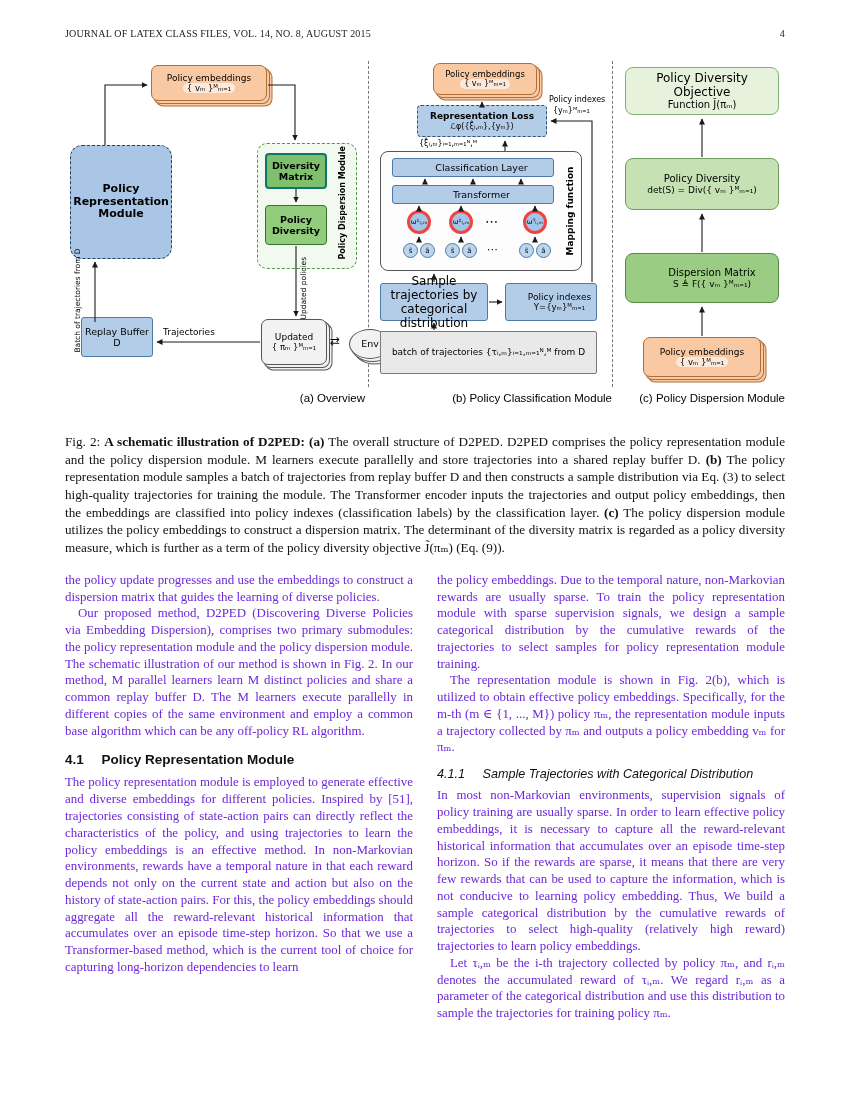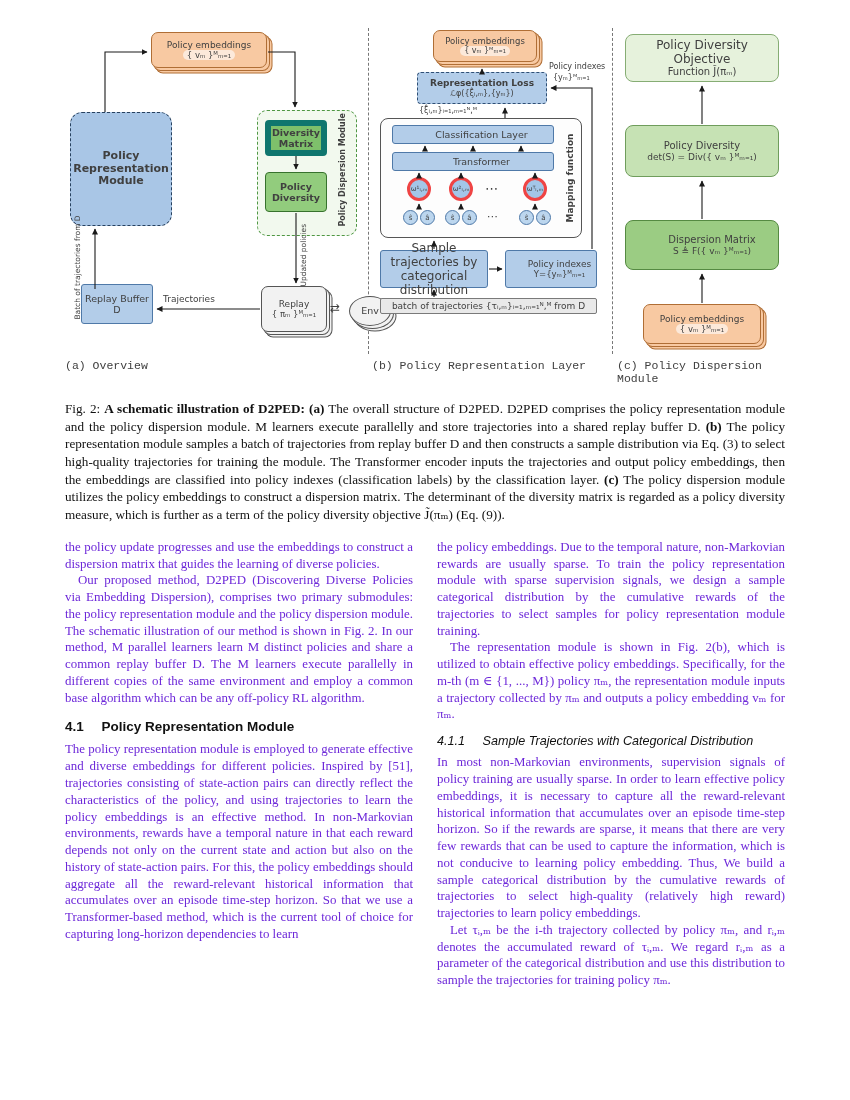--- a/index.html
+++ b/index.html
@@ -4,27 +4,27 @@
 <style>
   * { margin:0; padding:0; box-sizing:border-box; }
   html,body { background:#ffffff; }
   body { width:850px; height:1100px; font-family:"Liberation Serif","DejaVu Serif",serif; color:#111; }
   .page { position:relative; width:850px; height:1100px; padding:28px 65px 0; overflow:hidden; }
 
   
   .hdr { display:flex; justify-content:space-between; font-size:10px; color:#222; letter-spacing:.2px; margin-bottom:22px; }
 
   
-  .figure { position:relative; width:720px; height:352px; font-family:"DejaVu Sans","Liberation Sans",sans-serif; color:#404040; }
+  .figure { position:relative; width:720px; height:352px; font-family:"DejaVu Sans","Liberation Sans",sans-serif; color:#000000; }
   .abox { position:absolute; display:flex; flex-direction:column; align-items:center; justify-content:center; text-align:center; line-height:1.18; z-index:2; }
   .blue  { background:#b3cde9; border:1px solid #4f79a8; border-radius:3px;padding-left:17px; }
   .bluedash { background:#b3cde9; border:1.3px dashed #2f4f75; border-radius:4px; }
   .prm   { background:#a9c6e6; border:1.5px dashed #27415f; border-radius:12px; font-weight:700; font-size:11px; padding:6px; }
   .greenwrap { position:absolute; background:#f2f9ee; border:1.4px dashed #4f9743; border-radius:10px; z-index:1; }
-  .gbox1 { background:#7ec06b; border:6px solid #0f766e; border-radius:4px; font-weight:700; font-size:9.5px; }
+  .gbox1 { background:#7ec06b; border:2px solid #0f766e; border-radius:4px; font-weight:700; font-size:9.5px; }
   .gbox2 { background:#92cc7d; border:1px solid #37722d; border-radius:4px; font-weight:700; font-size:9.5px; }
   .cobj  { background:#e6f2dc; border:1px solid #86ad74; border-radius:8px; }
   .cpd   { background:#c6e2b4; border:1px solid #6f9d5c; border-radius:8px; }
   .cdm   { background:#9bcc83; border:1px solid #558a42; border-radius:8px; }
   .grayb { background:#e9e9e9; border:1px solid #7a7a7a; border-radius:2px; }
   .stack { position:absolute; display:flex; flex-direction:column; align-items:center; justify-content:center; text-align:center; line-height:1.2; z-index:2; border-radius:7px; }
   .stack.orange { background:#f8c9a2; border:1px solid #b06e35;
     box-shadow:2.5px 2.5px 0 -0.5px #f8c9a2, 2.5px 2.5px 0 0.5px #b06e35, 5px 5px 0 -0.5px #f8c9a2, 5px 5px 0 0.5px #b06e35; }
   .stack.gray { background:#f2f2f2; border:1px solid #555;
     box-shadow:2.5px 2.5px 0 -0.5px #f2f2f2, 2.5px 2.5px 0 0.5px #555, 5px 5px 0 -0.5px #f2f2f2, 5px 5px 0 0.5px #555; }
@@ -32,39 +32,43 @@
   .bt { font-size:9px; }
   .bm { font-size:8.5px; }
   .pill { background:rgba(255,255,255,.6); border-radius:5px; padding:0 4px; }
   .frame { position:absolute; border:1.2px solid #555; border-radius:8px; background:#fdfdfd; z-index:1; }
   .vlabel { position:absolute; transform:rotate(-90deg); font-size:8px; font-weight:700; text-align:center; white-space:nowrap; z-index:3; }
   .flabel { position:absolute; font-size:8px; white-space:nowrap; z-index:3; }
   .omega { position:absolute; width:24px; height:24px; border-radius:50%; background:#a3c6e8; border:3px solid #ef4444; display:flex; align-items:center; justify-content:center; font-size:7px; z-index:2; }
   .tok { position:absolute; width:15px; height:15px; border-radius:50%; background:#bcd6ee; border:1px solid #4f79a8; display:flex; align-items:center; justify-content:center; font-size:7px; z-index:2; }
   .dots { position:absolute; font-size:13px; z-index:2; }
   .sep { position:absolute; top:0; height:326px; border-left:1.2px dashed #777; z-index:0; }
-  .pcap { position:absolute; top:331px; font-family:Liberation Mono, monospace; font-size:11.5px; text-align:left; z-index:2; }
+  .pcap { position:absolute; top:331px; font-family:Liberation Sans, sans-serif; font-size:11.5px; text-align:right; z-index:2; }
   .arrows { position:absolute; left:0; top:0; z-index:4; pointer-events:none; }
 
   
   .figcap { margin-top:20px; font-size:13.2px; line-height:1.34; text-align:justify; }
   .figcap .b { font-weight:700; }
   .cols { display:flex; gap:24px; margin-top:15px; }
   .col { width:348px; }
   .para { font-size:12.9px; line-height:1.3; text-align:justify; color:#6d28d9; }
   .indent { text-indent:13px; }
   .h-sec { font-family:"Liberation Sans","DejaVu Sans",sans-serif; font-size:13.5px; font-weight:700; margin:13px 0 7px; }
   .h-sub { font-family:"Liberation Sans","DejaVu Sans",sans-serif; font-size:12.6px; font-style:italic; font-weight:400; margin:11px 0 6px; }
   .h-num { margin-right:14px; }
 </style>
 </head>
 <body>
 
 <div class="page">
 
+  <div class="hdr">
+    <span>JOURNAL OF LATEX CLASS FILES, VOL. 14, NO. 8, AUGUST 2015</span>
+    <span>4</span>
+  </div>
 
   <div class="figure">
 
     <div class="sep" style="left:303px;"></div>
     <div class="sep" style="left:547px;"></div>
 
     <div class="stack orange" style="left:86px; top:4px; width:116px; height:36px;">
       <div class="bt">Policy embeddings</div>
       <div class="bm pill">{ vₘ }ᴹₘ₌₁</div>
     </div>
@@ -77,21 +81,21 @@
     <div class="abox gbox2" style="left:200px; top:144px; width:62px; height:40px;">Policy Diversity</div>
 
     <div class="vlabel" style="left:210px; top:226px; width:56px; font-weight:400; font-size:7.5px;">Updated policies</div>
     <div class="vlabel" style="left:-43px; top:235px; width:110px; font-weight:400; font-size:7.5px;">Batch of trajectories from D</div>
 
     <div class="abox blue" style="left:16px; top:256px; width:72px; height:40px; font-size:9.5px; padding:2px;">Replay Buffer D</div>
 
     <div class="flabel" style="left:98px; top:266px; font-size:9px; font-weight:400;">Trajectories</div>
 
     <div class="stack gray" style="left:196px; top:258px; width:66px; height:46px;">
-      <div class="bt">Replay</div>
+      <div class="bt">Updated</div>
       <div class="bm">{ πₘ }ᴹₘ₌₁</div>
     </div>
 
     <div class="flabel" style="left:265px; top:273px; font-size:12px;">⇄</div>
 
     <div class="stack gray ellipse" style="left:284px; top:268px; width:42px; height:30px; font-size:9.5px;">Env</div>
 
     <div class="pcap" style="left:0; width:300px;">(a) Overview</div>
 
     <div class="stack orange" style="left:368px; top:2px; width:104px; height:32px;">
@@ -128,23 +132,23 @@
     <div class="tok" style="left:454px; top:182px;">ŝ</div>
     <div class="tok" style="left:471px; top:182px;">â</div>
 
     <div class="abox blue" style="left:315px; top:222px; width:108px; height:38px; font-size:12px; padding:2px;">Sample trajectories by categorical distribution</div>
 
     <div class="abox blue" style="left:440px; top:222px; width:92px; height:38px;">
       <div style="font-size:9px;">Policy indexes</div>
       <div style="font-size:8.5px;">Y={yₘ}ᴹₘ₌₁</div>
     </div>
 
-    <div class="abox grayb" style="left:315px; top:270px; width:217px; height:16px; font-size:9px;">batch of  trajectories  {τᵢ,ₘ}ᵢ₌₁,ₘ₌₁ᴺ,ᴹ  from D</div>
-
-    <div class="pcap" style="left:307px; width:240px;">(b) Policy Representation Layer</div>
+    <div class="abox grayb" style="left:315px; top:270px; width:217px; height:43px; font-size:9px;">batch of  trajectories  {τᵢ,ₘ}ᵢ₌₁,ₘ₌₁ᴺ,ᴹ  from D</div>
+
+    <div class="pcap" style="left:307px; width:240px;">(b) Policy Classification Module</div>
 
     <div class="abox cobj" style="left:560px; top:6px; width:154px; height:48px;">
       <div style="font-size:12px;">Policy Diversity Objective</div>
       <div style="font-size:10px;">Function J̃(πₘ)</div>
     </div>
 
     <div class="abox cpd" style="left:560px; top:97px; width:154px; height:52px;">
       <div style="font-size:10px;">Policy Diversity</div>
       <div style="font-size:9px;">det(S) = Div({ vₘ }ᴹₘ₌₁)</div>
     </div>

